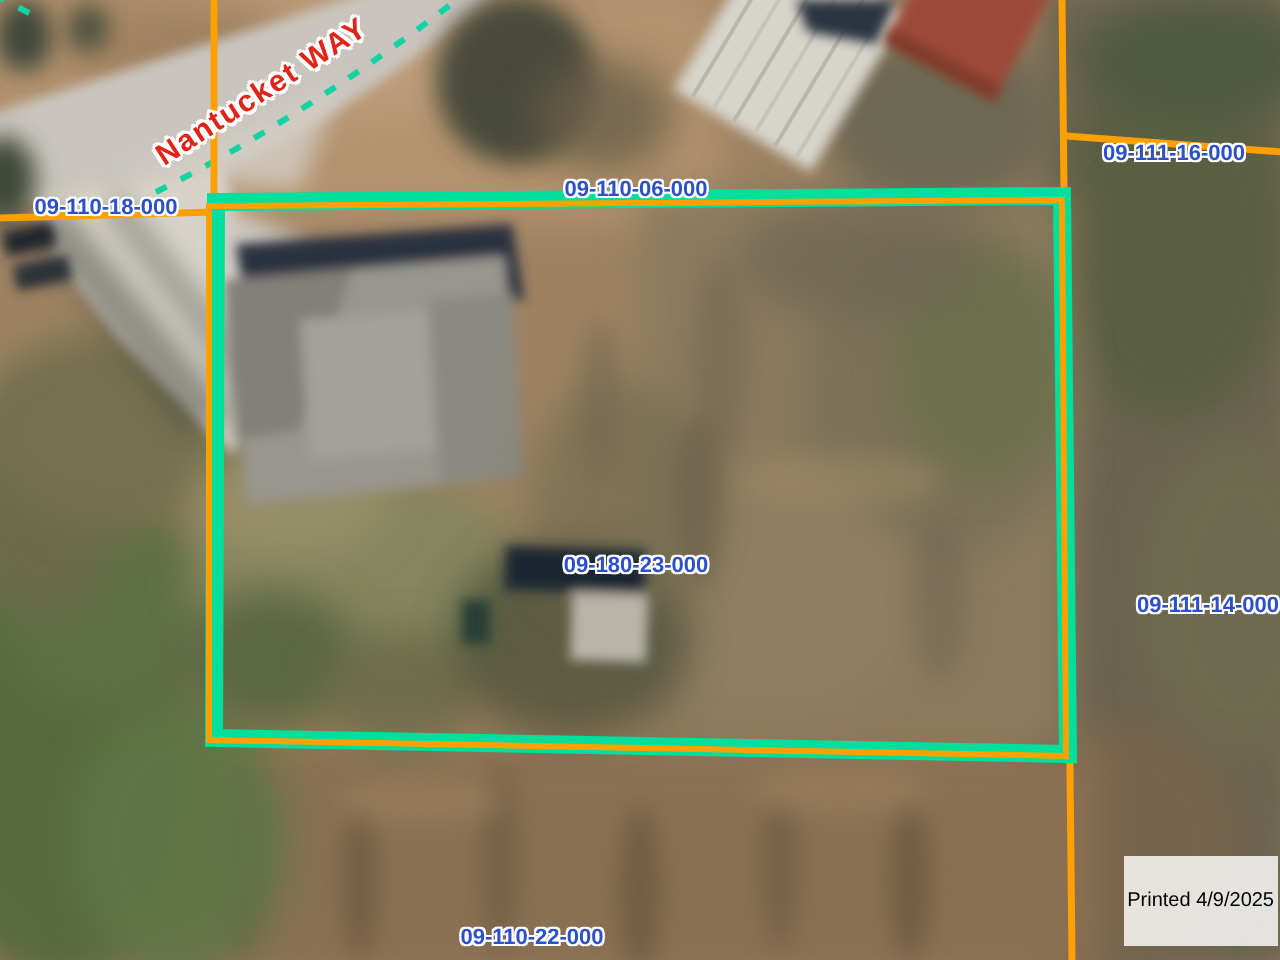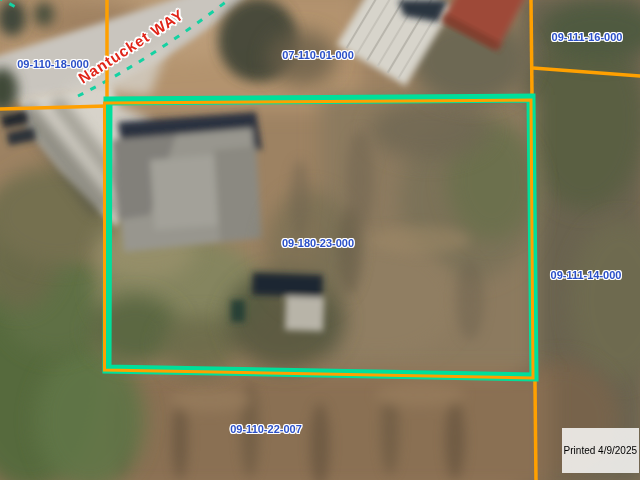--- a/index.html
+++ b/index.html
@@ -9,20 +9,21 @@
     background:#9d8262;
   }
   #map-frame svg.layer { position:absolute; left:0; top:0; }
   .labels { position:absolute; left:0; top:0; width:640px; height:480px; pointer-events:none; }
   .map-label {
     position:absolute; white-space:nowrap;
     transform:translate(-50%,-50%);
     font-weight:bold; font-size:11px; color:#2b50c8; letter-spacing:0px;
     text-shadow:-1px -1px 0 #fff, 1px -1px 0 #fff, -1px 1px 0 #fff, 1px 1px 0 #fff,
                  0 -1px 0 #fff, 0 1px 0 #fff, -1px 0 0 #fff, 1px 0 0 #fff;
+    margin-top:40px;
   }
   .road-label {
     position:absolute; white-space:nowrap;
     transform:translate(-50%,-50%) rotate(-33deg);
     font-weight:bold; font-size:15px; letter-spacing:1px; color:#e02418;
     text-shadow:-1px -1px 0 #fff, 1px -1px 0 #fff, -1px 1px 0 #fff, 1px 1px 0 #fff,
                  0 -2px 0 #fff, 0 2px 0 #fff, -2px 0 0 #fff, 2px 0 0 #fff;
   }
   .printed-stamp {
     position:absolute; right:1px; bottom:7px;
@@ -169,27 +170,27 @@
     <g>
       <polygon points="108,101 531,98 534,377 107,369" fill="none" stroke="#00df9b" stroke-width="9"></polygon>
       <polygon points="104.5,103 531,100 533,378 104.5,370" fill="none" stroke="#ffa000" stroke-width="3"></polygon>
     </g>
   </svg>
 
   <div class="labels">
 
     <div class="map-label" style="left:53px; top:64px;">09-110-18-000</div>
 
-    <div class="map-label" style="left:318px; top:55px;">07-110-01-000</div>
+    <div class="map-label" style="left:318px; top:55px;">09-110-06-000</div>
 
     <div class="map-label" style="left:587px; top:37px;">09-111-16-000</div>
 
     <div class="map-label" style="left:318px; top:243px;">09-180-23-000</div>
 
-    <div class="map-label" style="left:586px; top:275px;">09-111-14-000</div>
+    <div class="map-label" style="left:586px; top:263px;padding-left:36px;">09-111-14-000</div>
 
-    <div class="map-label" style="left:266px; top:429px;">09-110-22-007</div>
+    <div class="map-label" style="left:266px; top:429px;">09-110-22-000</div>
 
     <div class="road-label" style="left:131px; top:46px;">Nantucket WAY</div>
 
     <div class="printed-stamp">Printed 4/9/2025</div>
   </div>
 </div>
 
 </body></html>

